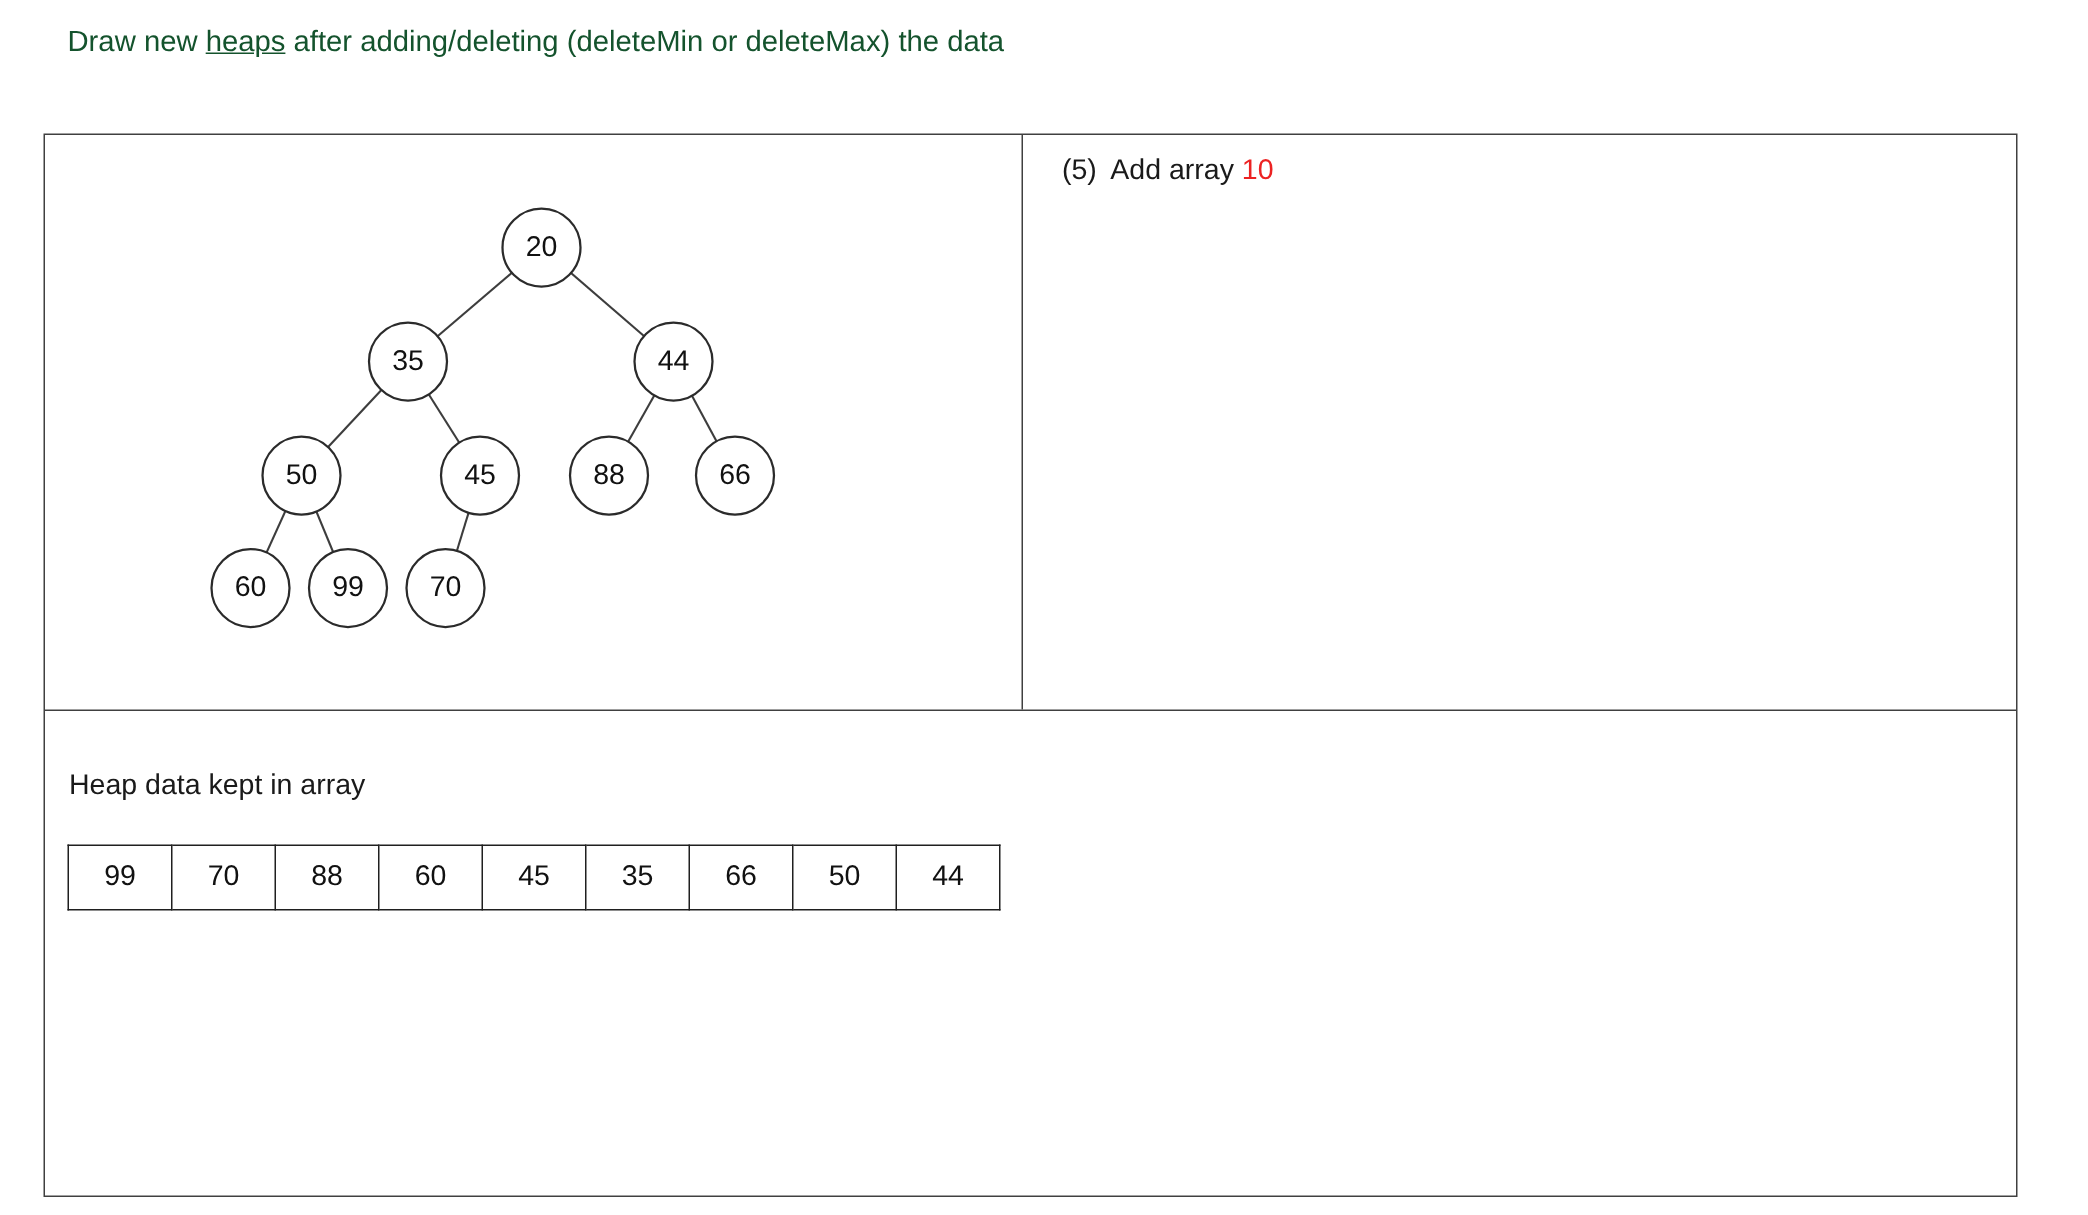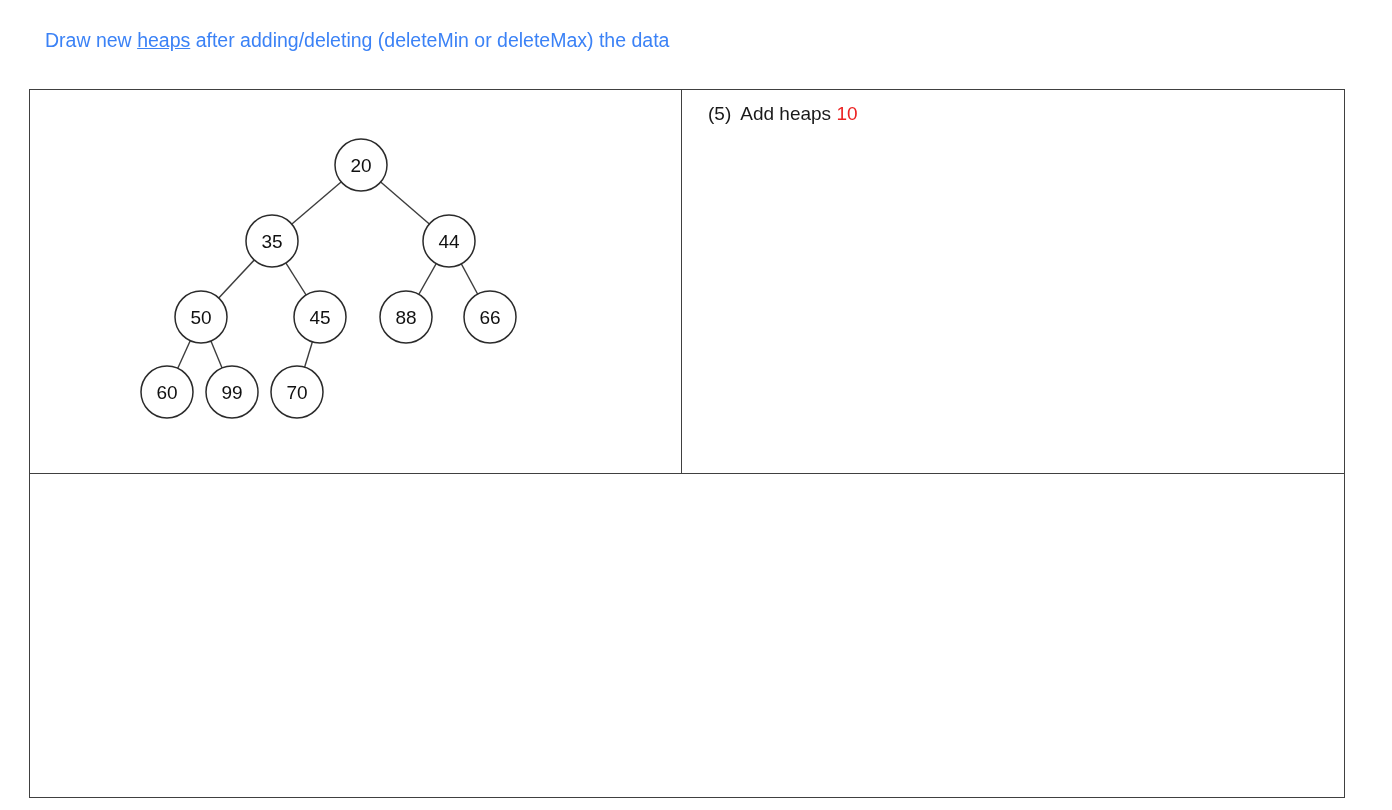--- a/index.html
+++ b/index.html
@@ -13,25 +13,25 @@
     font-family: "Liberation Sans", sans-serif;
     color: #000000;
     position: relative;
     overflow: hidden;
   }
 
   
   #page-title {
     position: absolute;
     left: 45px;
-    top: 28px;
+    top: 16px;
     font-size: 19.5px;
     line-height: 1.3;
     white-space: nowrap;
-    color: #3b82f6;
+    color: #14532d;
   }
   #page-title .u {
     text-decoration: underline;
   }
 
   
   #worksheet {
     position: absolute;
     left: 29px;
     top: 89px;
@@ -184,22 +184,40 @@
           </g>
           <g>
             <circle class="node-circle" cx="267" cy="302" r="26"></circle>
             <text class="node-label" x="267" y="302">70</text>
           </g>
         </g>
       </svg>
     </div>
 
     <div class="ws-cell right">
-      <div class="prompt-label"><span>(5)</span><span class="num-gap"></span><span>Add heaps</span>&nbsp;<span class="accent">10</span></div>
+      <div class="prompt-label"><span>(5)</span><span class="num-gap"></span><span>Add array</span>&nbsp;<span class="accent">10</span></div>
     </div>
   </div>
 
   <div class="ws-row row-bottom">
 
+    <div class="ws-cell left">
+      <div id="array-caption">Heap data kept in array</div>
+      <table id="array-table">
+        <tbody>
+            <tr>
+          <td>99</td>
+          <td>70</td>
+          <td>88</td>
+          <td>60</td>
+          <td>45</td>
+          <td>35</td>
+          <td>66</td>
+          <td>50</td>
+          <td>44</td>
+        </tr>
+      </tbody>
+        </table>
+    </div>
 
   </div>
 
 </div>
 
 </body></html>

